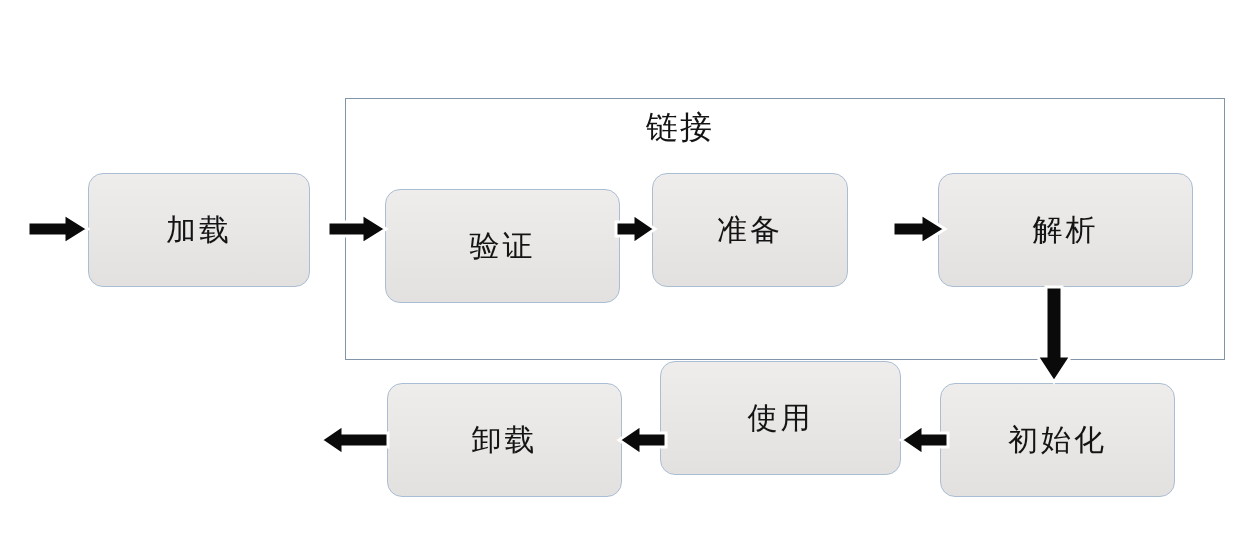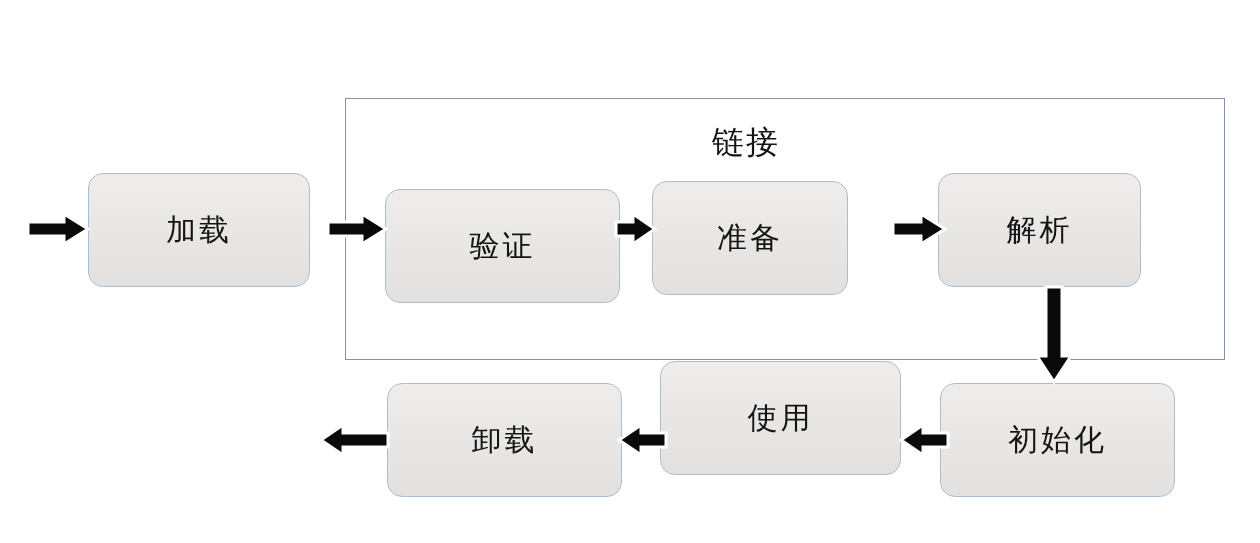--- a/index.html
+++ b/index.html
@@ -28,23 +28,22 @@
   .group-box {
     position: absolute;
     left: 345px; top: 98px;
     width: 878px; height: 260px;
     border: 1.5px solid var(--group-border);
     background: transparent;
     z-index: 1;
   }
   .group-label {
     position: absolute;
-    left: 646px; top: 121px;
+    left: 646px; top: 106px;
     width: 200px;
-    text-align: center;
     font-size: 32px;
     letter-spacing: 2px;
     color: var(--text-color);
     z-index: 2;
   }
   .node {
     position: absolute;
     height: 114px;
     background: linear-gradient(to bottom, var(--box-fill-top), var(--box-fill-bottom));
     border: 1.6px solid var(--box-border);
@@ -53,22 +52,22 @@
     display: flex;
     align-items: center;
     justify-content: center;
     font-size: 30px;
     letter-spacing: 3px;
     color: var(--text-color);
     z-index: 2;
   }
   .node-load       { left: 88px;  top: 173px; width: 222px; }
   .node-verify     { left: 385px; top: 189px; width: 235px; }
-  .node-prepare    { left: 652px; top: 181px; width: 196px; }
-  .node-resolve    { left: 938px; top: 173px; width: 203px; }
+  .node-prepare    { left: 652px; top: 173px; width: 196px; }
+  .node-resolve    { left: 938px; top: 173px; width: 255px; }
   .node-initialize { left: 940px; top: 383px; width: 235px; }
   .node-use        { left: 660px; top: 361px; width: 241px; }
   .node-unload     { left: 387px; top: 383px; width: 235px; text-align: center; }
   .arrow-layer {
     position: absolute;
     left: 0; top: 0;
     width: 1260px; height: 543px;
     z-index: 3;
     pointer-events: none;
   }

